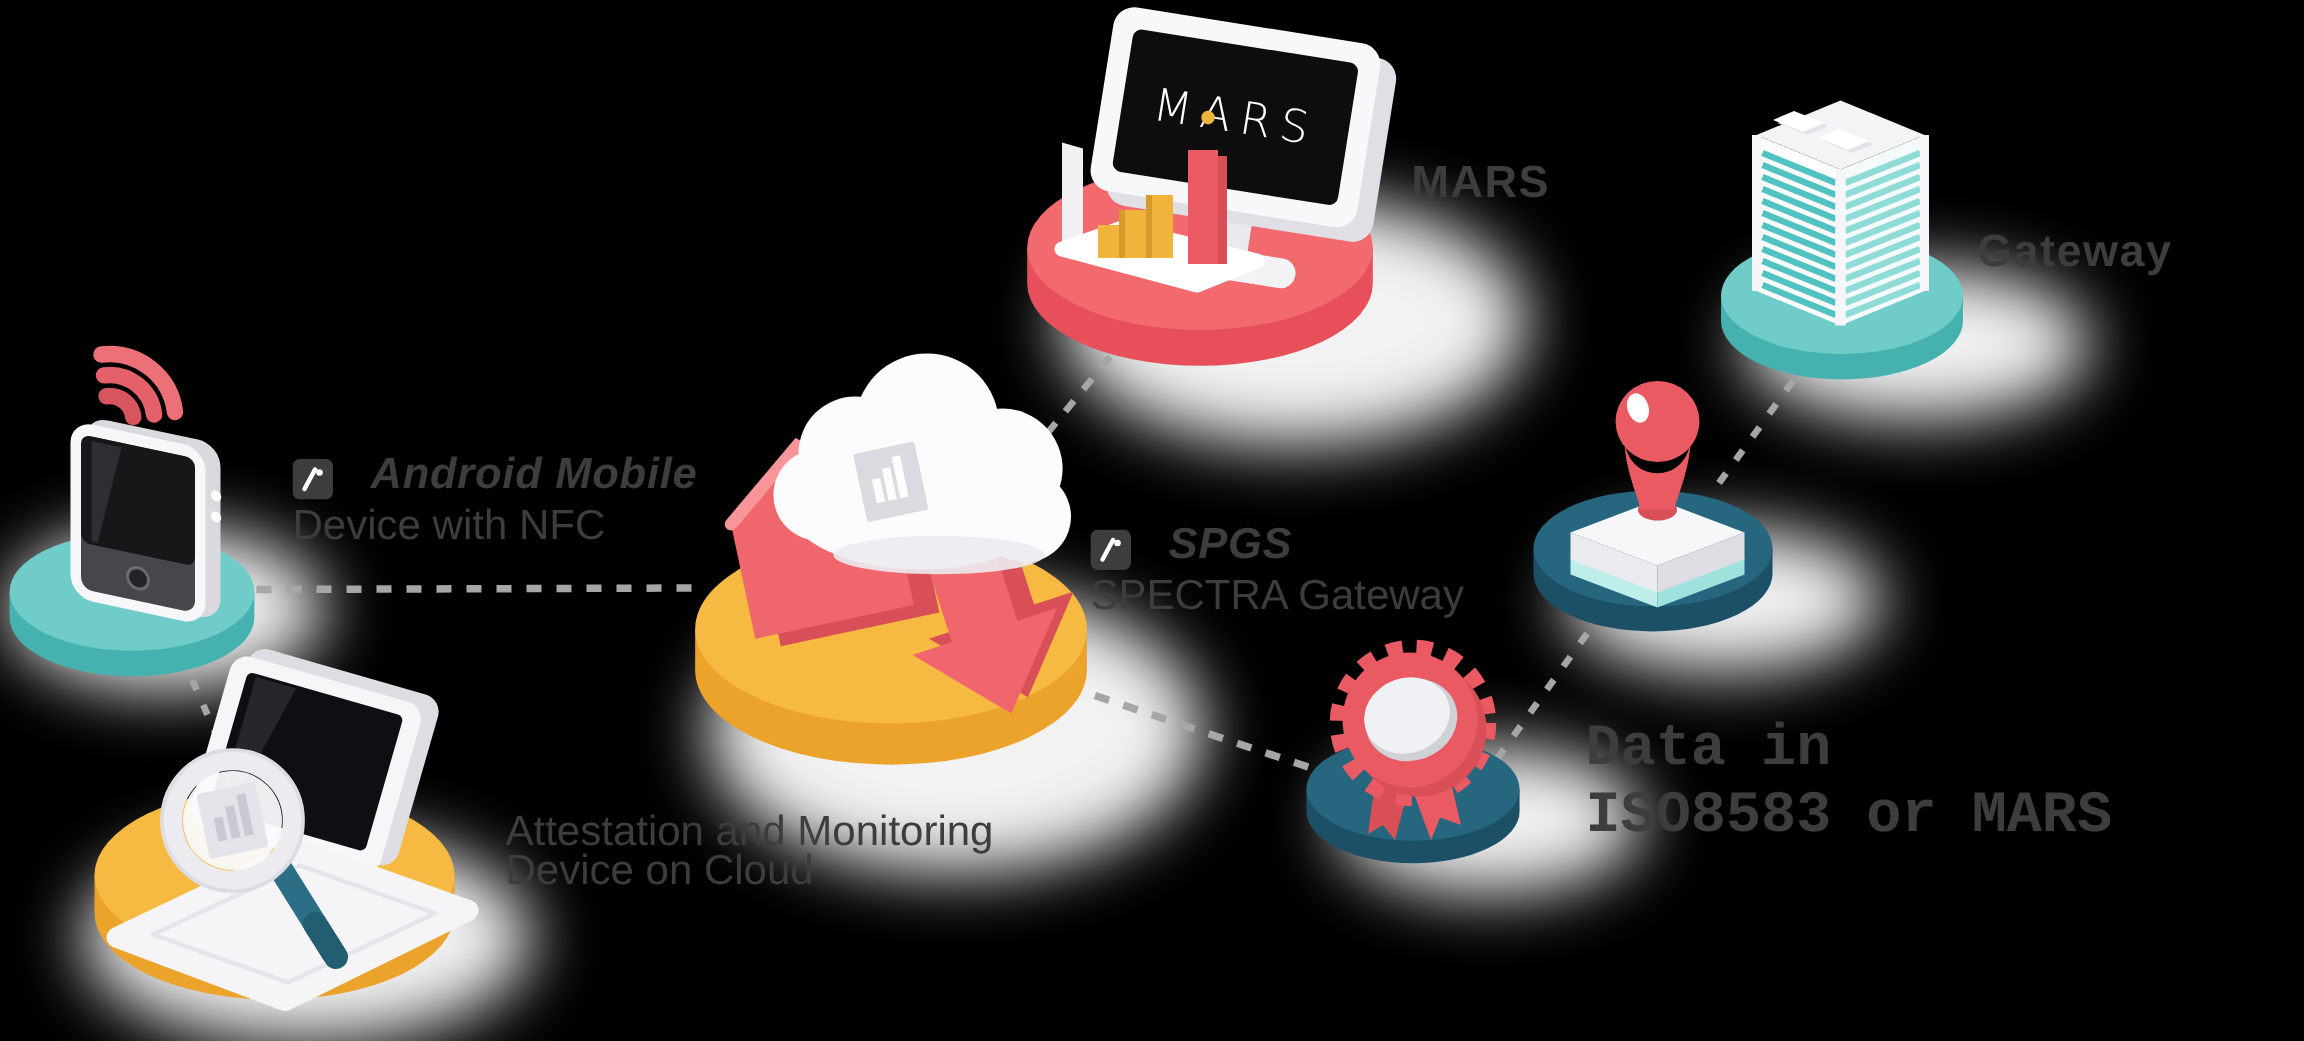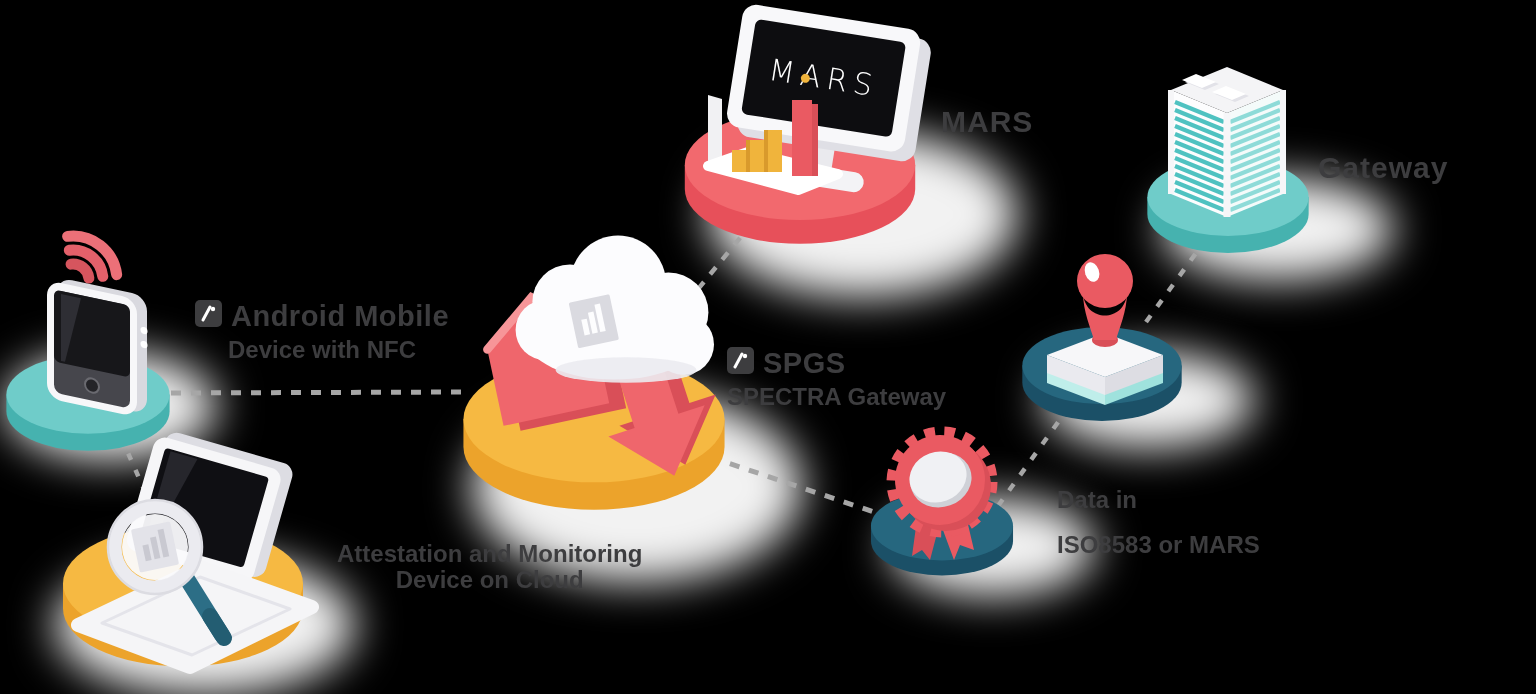--- a/index.html
+++ b/index.html
@@ -4,25 +4,25 @@
 <style>
   html,body{margin:0;padding:0;background:#000;}
   .canvas{position:relative;width:1536px;height:694px;background:#000;overflow:hidden;
           font-family:"Liberation Sans","DejaVu Sans",sans-serif;}
   .node{position:absolute;}
   .node svg{position:absolute;overflow:visible;}
   .glow{position:absolute;border-radius:50%;background:rgba(255,255,255,0.95);filter:blur(22px);z-index:0;}
   .connectors{position:absolute;left:0;top:0;z-index:1;}
   .node{z-index:2;}
   .labelblock{position:absolute;z-index:3;color:#3d3d3f;}
-  .titlerow{display:flex;align-items:flex-start;gap:9px;}
+  .titlerow{display:flex;align-items:flex-end;gap:25px;font-style:italic;}
   .title{font-size:29px;font-weight:700;letter-spacing:0.5px;white-space:nowrap;}
-  .sub{font-size:24px;font-weight:700;line-height:26px;white-space:nowrap;text-align:center;}
+  .sub{font-size:28px;font-weight:400;line-height:26px;white-space:nowrap;}
   .big{font-size:30px;font-weight:700;letter-spacing:1px;white-space:nowrap;}
-  .big2{font-size:24px;font-weight:700;line-height:45px;white-space:nowrap;}
+  .big2{font-size:39px;font-weight:700;line-height:45px;white-space:nowrap;font-family:Liberation Mono, monospace;}
 </style>
 </head>
 <body>
 
 <div class="canvas">
 
   <div class="glow" style="left:5px;top:352px;width:212px;height:108px;"></div>
   <div class="glow" style="left:55px;top:555px;width:300px;height:140px;"></div>
   <div class="glow" style="left:472px;top:392px;width:330px;height:190px;"></div>
   <div class="glow" style="left:708px;top:132px;width:310px;height:165px;"></div>

